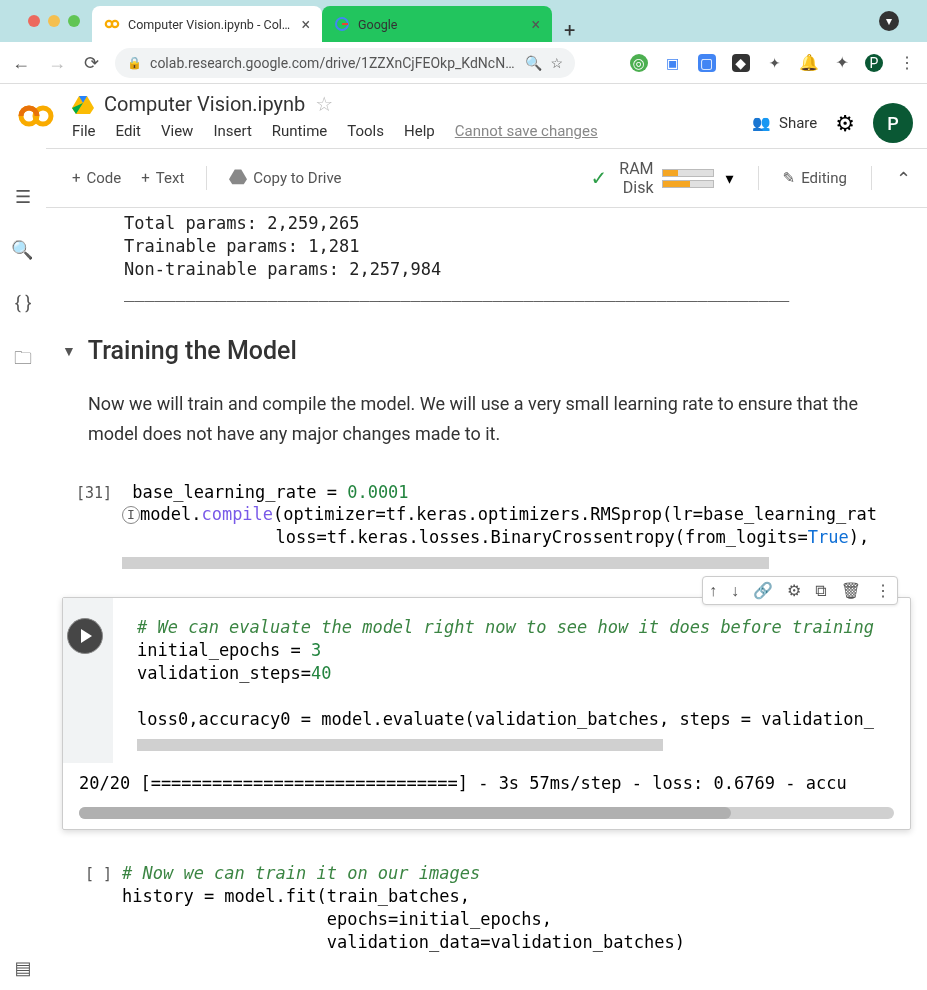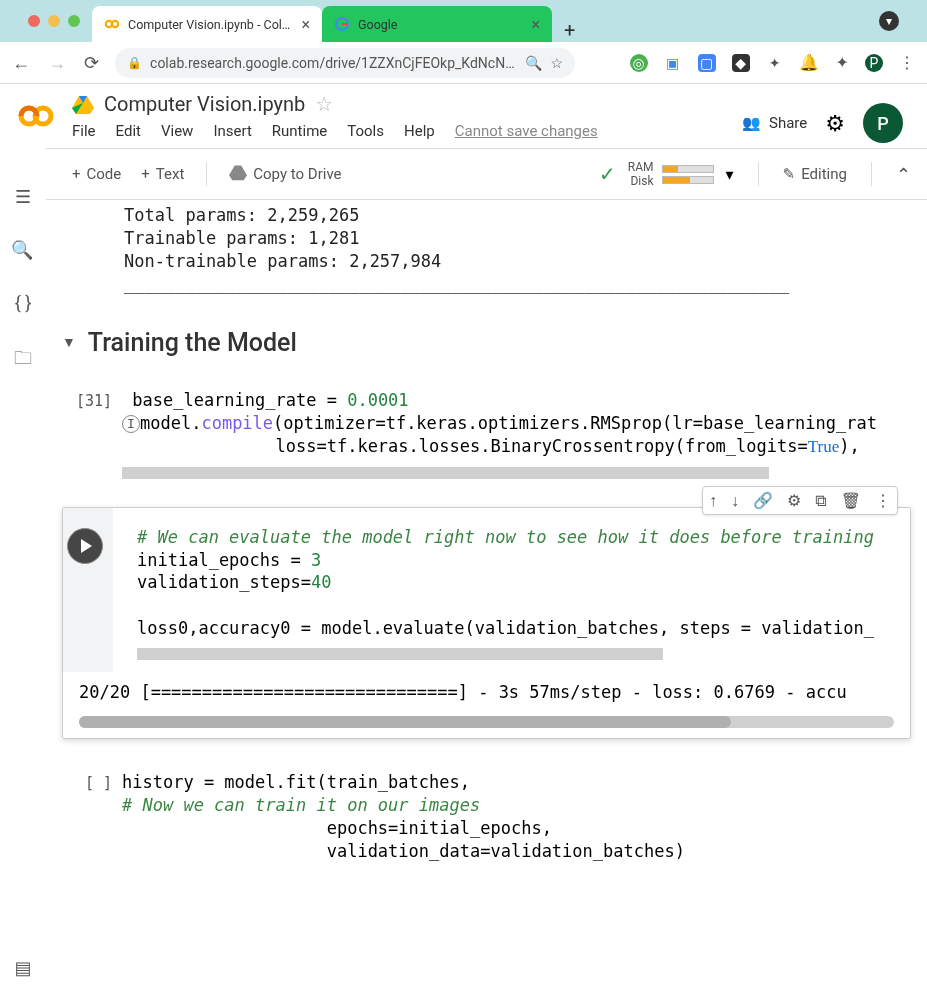--- a/index.html
+++ b/index.html
@@ -25,40 +25,40 @@
     .addr-bar { height: 42px; display: flex; align-items: center; padding: 0 12px; gap: 16px; border-bottom: 1px solid #ddd; background:#fff;}
     .nav-icons { display: flex; gap: 18px; align-items: center; color: #555; font-size: 18px; }
     .nav-disabled { color: #bbb; }
     .url-box { flex: 1; max-width: 460px; background: #f1f3f4; border-radius: 16px; height: 30px; display: flex; align-items: center; padding: 0 12px; gap: 8px; font-size: 14px; color: #555; }
     .lock { font-size: 12px; }
     .url-text { flex:1; overflow:hidden; white-space:nowrap; text-overflow:ellipsis; }
     .addr-right { display: flex; gap: 16px; align-items: center; margin-left: auto; color: #555; font-size: 16px; }
     .ext-icon { width: 18px; height: 18px; display: flex; align-items: center; justify-content: center; font-size: 14px; border-radius: 50%; }
 
     
-    .colab-header { display: flex; padding: 8px 16px 0 16px; }
+    .colab-header { display: flex; padding: 8px 6px 0 16px; }
     .colab-logo { width: 40px; height: 40px; margin-right: 16px; margin-top: 4px; }
     .colab-titlebar { flex: 1; }
     .title-row { display: flex; align-items: center; gap: 10px; }
     .drive-icon { width: 22px; height: 22px; }
     .doc-title { font-size: 20px; color: #333; }
     .star { color: #bbb; font-size: 20px; }
     .menu-row { display: flex; gap: 20px; margin-top: 6px; font-size: 15px; color: #333; align-items: center; padding-bottom: 8px; }
     .menu-item { cursor: pointer; }
     .cant-save { color: #888; text-decoration: underline; }
     .header-right { display: flex; align-items: center; gap: 18px; margin-left: auto; padding-right: 8px; margin-top: 6px;}
     .share-btn { display: flex; align-items: center; gap: 8px; font-size: 15px; color: #333; }
     .avatar { width: 40px; height: 40px; border-radius: 50%; background: #0a5834; color: #fff; display: flex; align-items: center; justify-content: center; font-size: 18px; font-weight: 500; }
 
     
     .toolbar { display: flex; align-items: center; padding: 10px 16px; border-top: 1px solid #ddd; border-bottom: 1px solid #ddd; margin-left: 46px; }
     .tb-btn { display: flex; align-items: center; gap: 6px; font-size: 15px; color: #555; padding: 4px 10px; }
     .tb-sep { width: 1px; height: 24px; background: #ddd; margin: 0 12px; }
     .tb-right { margin-left: auto; display: flex; align-items: center; gap: 12px; }
-    .ram-disk { display: flex; flex-direction: column; font-size: 12px; color: #555; line-height: 1.2; text-align: right;}
+    .ram-disk { display: flex; flex-direction: column; font-size: 16px; color: #555; line-height: 1.2; text-align: right;}
     .bar { width: 52px; height: 8px; background: #e0e0e0; border: 1px solid #bbb; position: relative; }
     .bar-fill { height: 100%; background: #f5a623; }
     .check { color: #2e9e49; font-size: 20px; }
     .editing { display: flex; align-items: center; gap: 6px; color: #555; font-size: 15px; }
     .collapse-icon { color: #555; font-size: 18px; }
 
     
     .left-rail { position: absolute; left: 0; top: 162px; width: 46px; display: flex; flex-direction: column; align-items: center; gap: 32px; padding-top: 24px; color: #555; font-size: 18px; }
     
     .bottom-rail { position: absolute; left: 0; bottom: 12px; width: 46px; display:flex; flex-direction:column; align-items:center; color:#555; font-size:18px;}
@@ -88,21 +88,21 @@
     .play-btn { width: 36px; height: 36px; border-radius: 50%; background: #464646; display: flex; align-items: center; justify-content: center; color: #fff; border: 1px solid #888; margin-left:-6px;}
     .play-triangle { width: 0; height: 0; border-left: 11px solid #fff; border-top: 7px solid transparent; border-bottom: 7px solid transparent; margin-left: 3px; }
     .active-code { flex: 1; padding: 18px 0 12px 24px; }
     .output-row { padding: 10px 6px 10px 16px; font-family: "Menlo", monospace; font-size: 17px; white-space: nowrap; overflow:hidden;}
     .hscroll-bottom { height: 12px; background: #d0d0d0; margin: 4px 16px 10px 16px; border-radius: 6px; position: relative; }
     .hscroll-thumb { position: absolute; left: 0; width: 80%; height: 100%; background: #b0b0b0; border-radius: 6px; }
 
     
     .s-num { color: #23843f; }
     .s-func { color: #795ae8; }
-    .s-kw { color: #0f6fd6; font-family: Liberation Serif, serif; }
+    .s-kw { color: #0f6fd6; }
     .s-str { color: #c03545; }
     .s-cmt { color: #3b8543; font-style: italic; }
     .parenth-circle{ display:inline-block; width:18px; height:18px; border:1px solid #888; border-radius:50%; vertical-align: middle; font-size:13px; text-align:center; line-height:16px; color:#555;}
   </style>
 </head>
 <body>
 
 <div class="browser-top">
   <div class="traffic-lights">
     <div class="tl red"></div>
@@ -260,20 +260,21 @@
     <div class="code-output mono"><span>Total params: 2,259,265</span>
 <span>Trainable params: 1,281</span>
 <span>Non-trainable params: 2,257,984</span>
 <span>_________________________________________________________________</span></div>
   </div>
 
   <div class="section-head">
     <span class="caret">▼</span>
     <span class="section-title">Training the Model</span>
   </div>
+  <div class="section-body">Now we will train and compile the model. We will use a very small learning rate to ensure that the model does not have any major changes made to it.</div>
 
   <div class="cell">
     <div class="cell-gutter"><span class="cell-num">[31]</span></div>
     <div class="cell-code mono">
 <div class="code-line"> base_learning_rate = <span class="s-num">0.0001</span></div>
 <div class="code-line"><span class="parenth-circle">I</span>model.<span class="s-func">compile</span>(optimizer=tf.keras.optimizers.RMSprop(lr=base_learning_rat</div>
 <div class="code-line">               loss=tf.keras.losses.BinaryCrossentropy(from_logits=<span class="s-kw">True</span>),</div>
 <div class="hscroll" style="width:82%;"></div>
     </div>
   </div>
@@ -305,21 +306,21 @@
     </div>
     <div class="output-row">20/20 [==============================] - 3s 57ms/step - loss: 0.6769 - accu</div>
     <div class="hscroll-bottom">
         <div class="hscroll-thumb"></div>
       </div>
   </div>
 
   <div class="cell">
     <div class="cell-gutter"><span class="cell-num">[ ]</span></div>
     <div class="cell-code mono">
+<div class="code-line"><span class="s-cmt"># Now we can train it on our images</span></div>
 <div class="code-line">history = model.fit(train_batches,</div>
-<div class="code-line"><span class="s-cmt"># Now we can train it on our images</span></div>
 <div class="code-line">                    epochs=initial_epochs,</div>
 <div class="code-line">                    validation_data=validation_batches)</div>
 <div class="code-line">&nbsp;</div>
 
     </div>
   </div>
 </div>
 
 </body></html>

